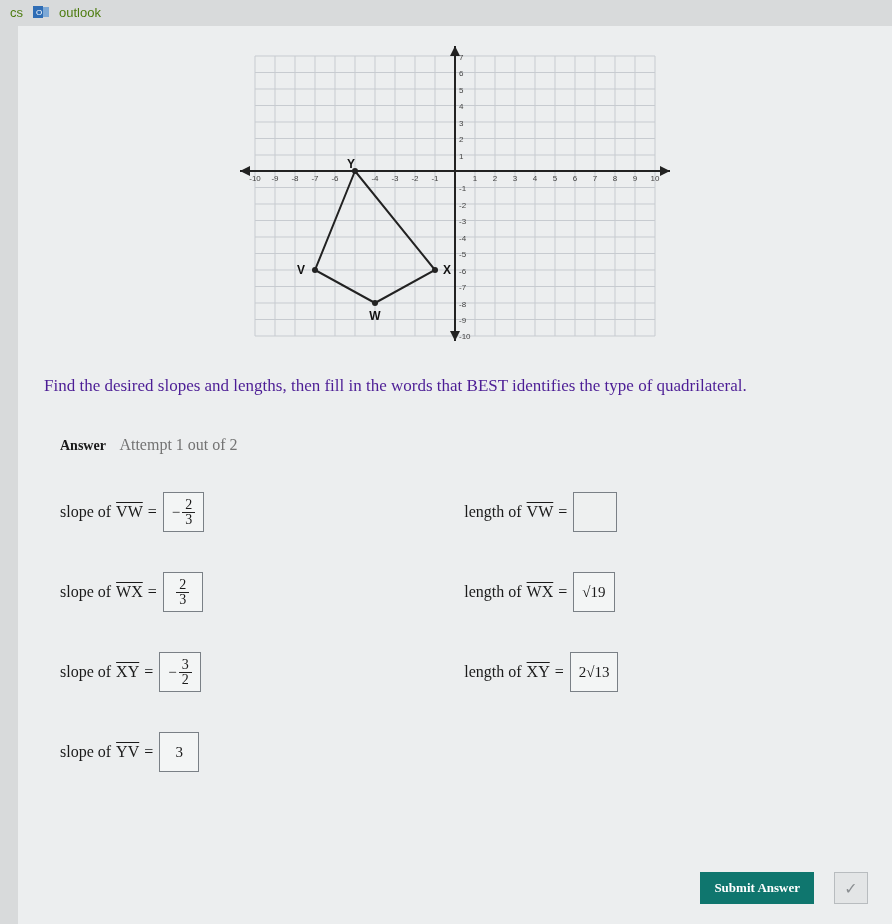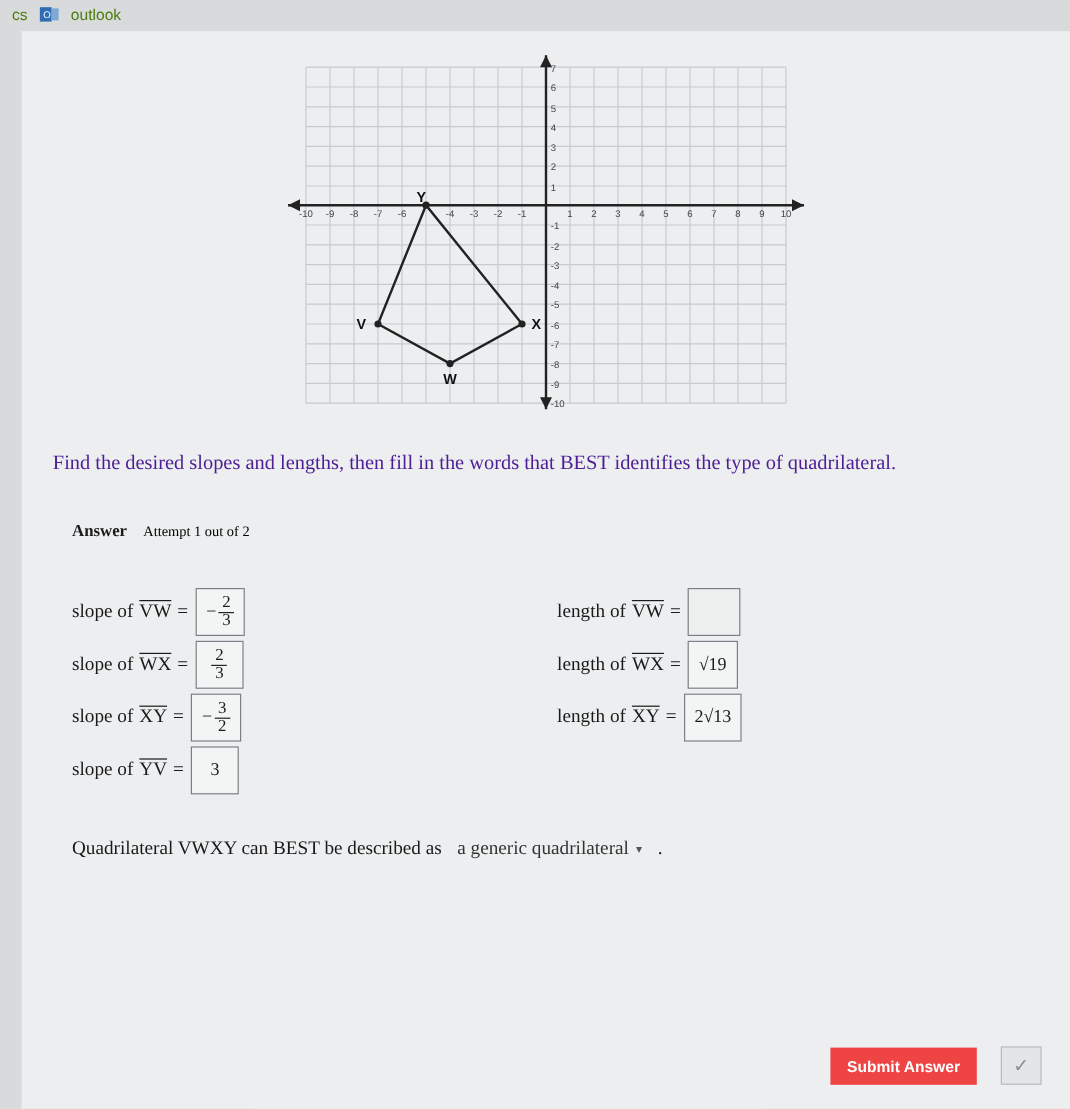--- a/index.html
+++ b/index.html
@@ -37,27 +37,27 @@
   .question {
     font-size: 17px;
     margin: 0 0 40px 6px;
     color: #4c1d95;
   }
   .answer-row {
     font-size: 14px;
     margin: 0 0 36px 22px;
   }
   .answer-row b { font-weight: bold; margin-top: 33px; }
-  .attempt { color: #000000; font-size: 12px; margin-left: 10px; }
+  .attempt { color: #737373; font-size: 16px; margin-left: 10px; }
   .cols {
     display: flex;
     gap: 260px;
     margin-left: 22px;
   }
-  .col { display: flex; flex-direction: column; }
+  .col { display: flex; flex-direction: column; gap: 36px; }
   .fld {
     display: flex;
     align-items: center;
     font-size: 16px;
     height: 44px;
   }
   .seg { white-space: nowrap; }
   .over { text-decoration: overline; padding: 0 1px; }
   .box {
     border: 1px solid #7a8086;
@@ -88,23 +88,23 @@
     color:#333;
     padding:4px 6px;
     border:1px solid transparent;
     cursor:pointer;
   }
   .chev { font-size:10px; color:#555;}
   .submit {
     position:absolute;
     right:78px;
     bottom:24px;
-    background:#ef4444;
+    background:#0f766e;
     color:#fff;
-    font-family:Liberation Sans, sans-serif;
+    font-family:Liberation Serif, serif;
     font-size:13px;
     font-weight:bold;
     padding:8px 14px;
     border:none;
     cursor:pointer;
   }
   .check {
     position:absolute;
     right:24px;
     bottom:24px;
@@ -296,25 +296,17 @@
         <span class="seg"><span>length of </span><span class="over">WX</span><span> = </span></span>
         <span class="box">√19</span>
       </div>
       <div class="fld">
         <span class="seg"><span>length of </span><span class="over">XY</span><span> = </span></span>
         <span class="box">2√13</span>
       </div>
     </div>
   </div>
 
-  <div class="desc-row">
-    <span>Quadrilateral VWXY can BEST be described as </span>
-    <span class="dropdown">
-      <span>a generic quadrilateral</span>
-      <span class="chev">▾</span>
-    </span>
-    <span>.</span>
-  </div>
 
   <button class="submit">Submit Answer</button>
   <div class="check">✓</div>
 
 </div>
 
 </body></html>

